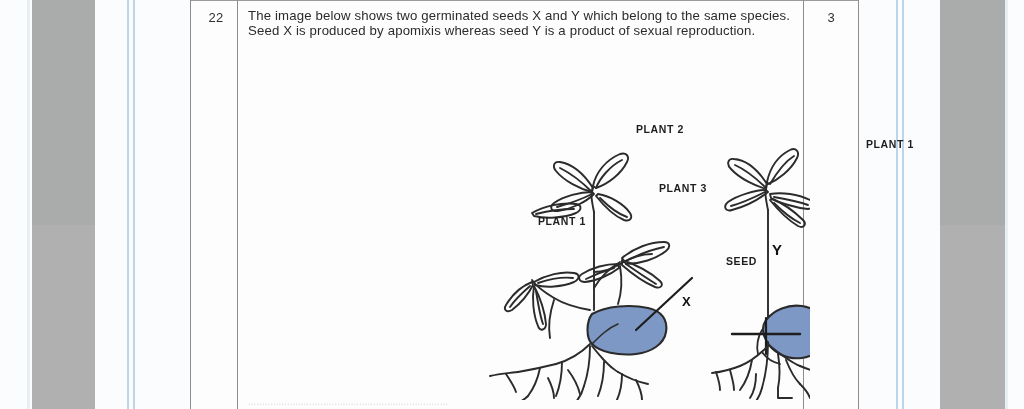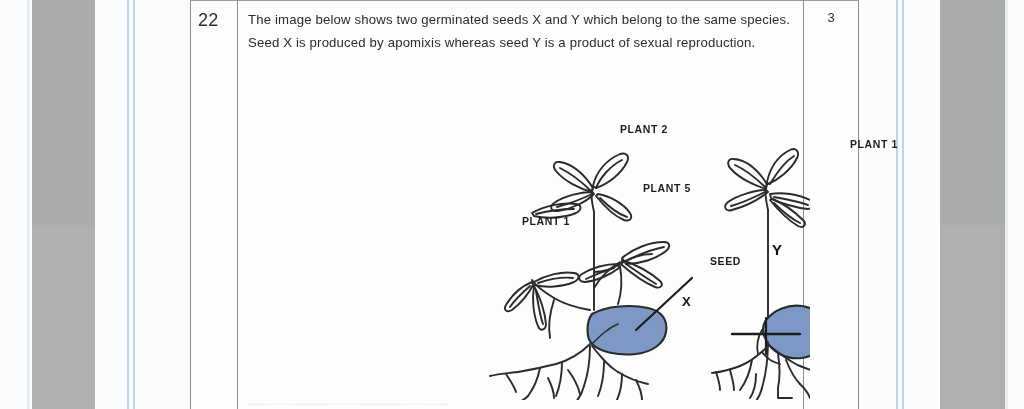--- a/index.html
+++ b/index.html
@@ -30,36 +30,36 @@
 
   
   .sheet{position:absolute;left:190px;top:0;width:669px;height:409px;background:#fdfdfd;}
   .sheet .hline-top{position:absolute;left:0;top:0;width:669px;height:1px;background:#9a9a9a;}
   .vline{position:absolute;top:0;height:409px;width:1px;background:#8d8d8d;}
   .vline.v0{left:0px;}
   .vline.v1{left:47px;}
   .vline.v2{left:613px;}
   .vline.v3{left:668px;}
 
-  .qnum{position:absolute;left:8px;top:10px;width:36px;
-    font-size:18px;color:#2f2f2f;letter-spacing:.3px;}
+  .qnum{position:absolute;left:8px;top:10px;width:36px;text-align:center;
+    font-size:13px;color:#2f2f2f;letter-spacing:.3px;}
   .marks{position:absolute;left:616px;top:10px;width:50px;text-align:center;
     font-size:13px;color:#2f2f2f;}
 
   .qtext{position:absolute;left:58px;top:8px;width:547px;
-    font-size:13.2px;line-height:23px;color:#2b2b2b;letter-spacing:.15px;}
+    font-size:13.2px;line-height:15px;color:#2b2b2b;letter-spacing:.15px;}
 
   .bottom-ghost{position:absolute;left:58px;top:396px;width:520px;height:11px;
     font-size:10px;color:#d9dcdf;overflow:hidden;white-space:nowrap;}
 
   
   .figure{position:absolute;left:110px;top:82px;width:510px;height:318px;}
   .figure svg{display:block;}
   .fig-label{position:absolute;font-size:10.5px;font-weight:bold;color:#1d1d1d;
-    letter-spacing:.6px;white-space:nowrap;}
+    letter-spacing:.6px;white-space:nowrap;margin-left:16px;}
   .fig-letter{position:absolute;font-size:13px;font-weight:bold;color:#111;}
 
   .lbl-p2{left:320px;top:41px;}
   .lbl-p3{left:343px;top:100px;}
   .lbl-p1L{left:222px;top:133px;}
   .lbl-p1R{left:550px;top:56px;}
   .lbl-seed{left:410px;top:173px;}
   .lbl-x{left:382px;top:212px;}
   .lbl-y{left:472px;top:159px;font-size:15px;}
 </style>
@@ -193,21 +193,21 @@
           <path d="M500 302 C504 306 508 310 510 316"></path>
           <path d="M430 288 C432 296 434 302 434 308"></path>
           <path d="M478 272 C480 284 480 296 478 306"></path>
           <path d="M478 306 L478 316 L492 316"></path>
           <path d="M456 292 C456 302 454 310 450 316"></path>
           <path d="M416 290 C418 296 420 302 420 308"></path>
         </g>
       </svg>
 
       <div class="fig-label lbl-p2">PLANT 2</div>
-      <div class="fig-label lbl-p3">PLANT 5</div>
+      <div class="fig-label lbl-p3">PLANT 3</div>
       <div class="fig-label lbl-p1L">PLANT 1</div>
       <div class="fig-label lbl-p1R">PLANT 1</div>
       <div class="fig-label lbl-seed">SEED</div>
       <div class="fig-letter lbl-x">X</div>
       <div class="fig-letter lbl-y">Y</div>
     </div>
   </div>
 </div>
 
 </body></html>

